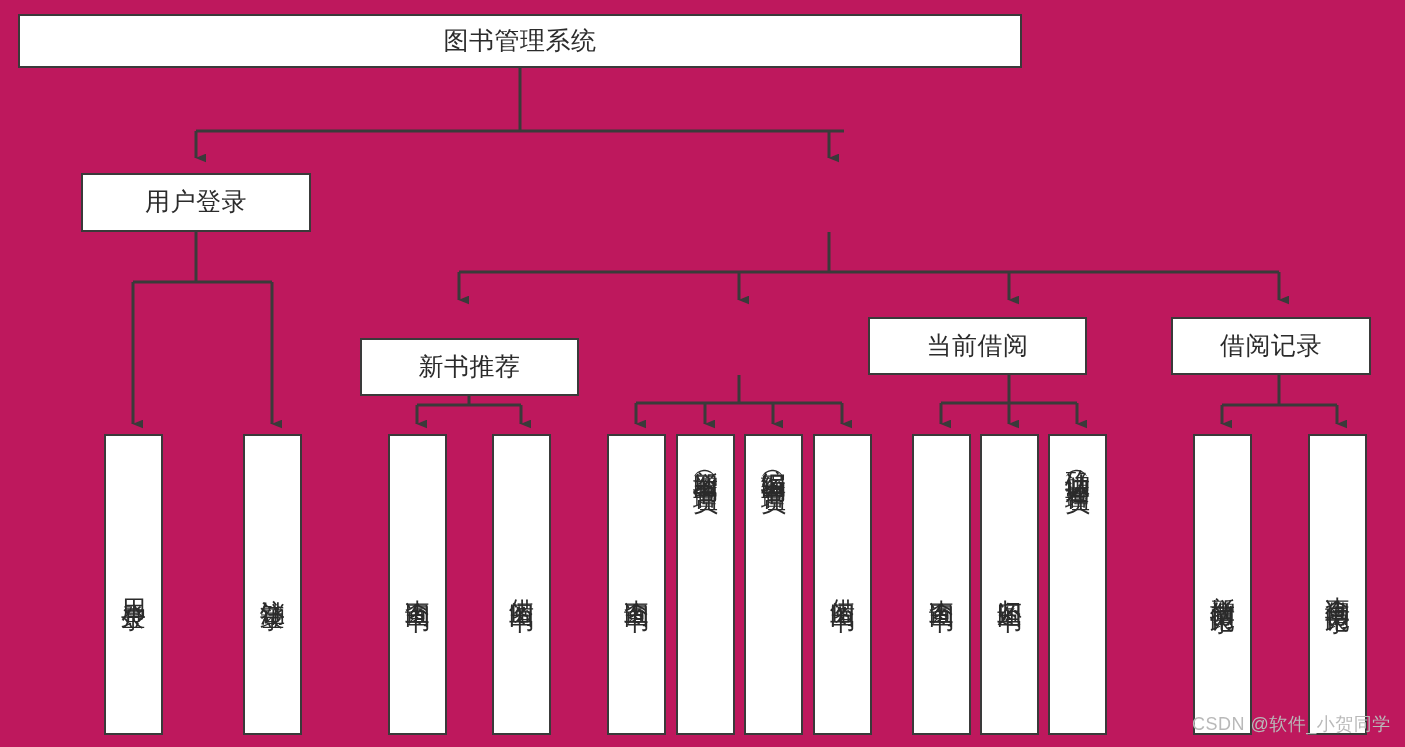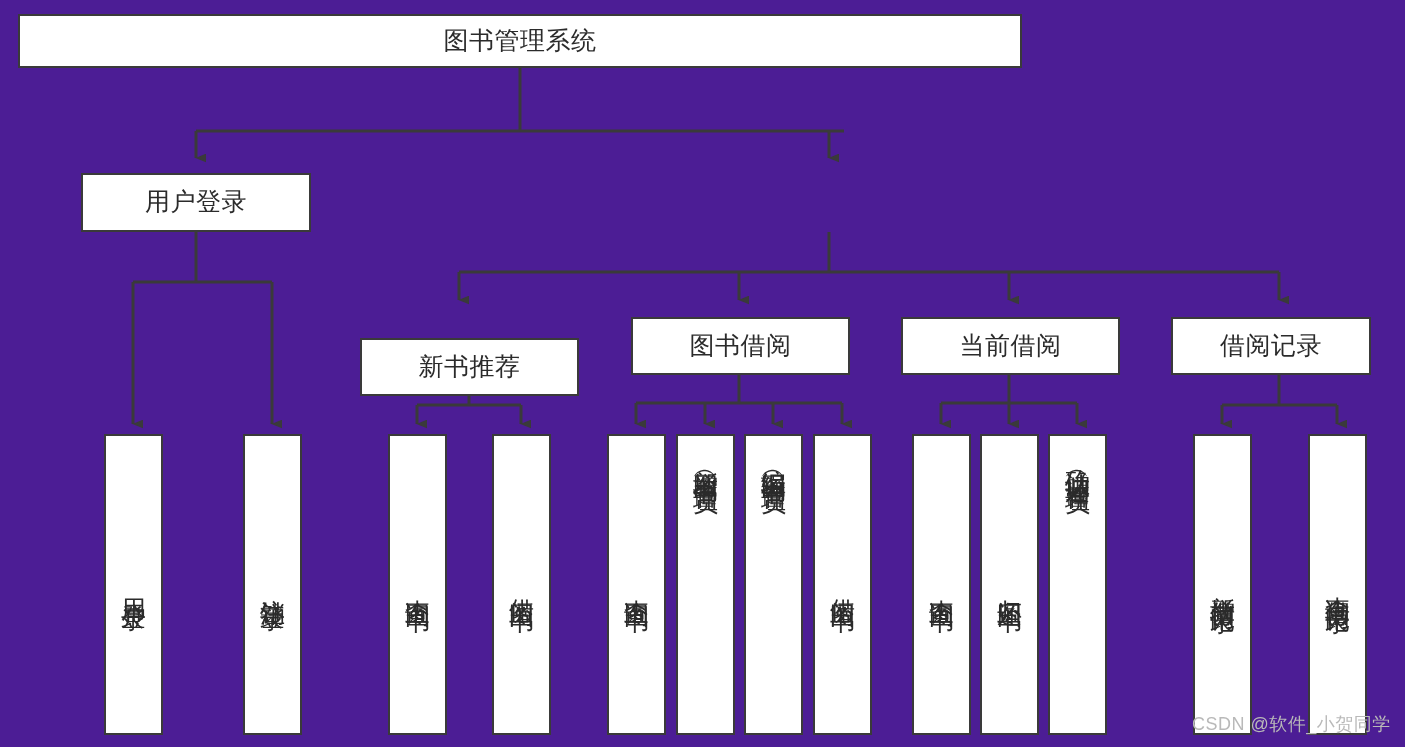--- a/index.html
+++ b/index.html
@@ -10,21 +10,21 @@
   body {
     width: 1405px;
     height: 747px;
     font-family: "DejaVu Sans", "Liberation Sans", sans-serif;
     overflow: hidden;
   }
   #diagram-root {
     position: relative;
     width: 1405px;
     height: 747px;
-    background: #4c1d95;
+    background: #be185d;
   }
   svg.connectors {
     position: absolute;
     left: 0;
     top: 0;
     width: 1405px;
     height: 747px;
     pointer-events: none;
   }
   .node {
@@ -132,24 +132,21 @@
     <span class="node-label">图书管理系统</span>
   </div>
 
   <div class="node" style="left:81px; top:173px; width:230px; height:59px;">
     <span class="node-label">用户登录</span>
   </div>
 
   <div class="node" style="left:360px; top:317px; width:219px; height:58px;margin-top:21px;">
     <span class="node-label">新书推荐</span>
   </div>
-  <div class="node" style="left:631px; top:317px; width:219px; height:58px;">
-    <span class="node-label">图书借阅</span>
-  </div>
-  <div class="node" style="left:901px; top:317px; width:219px; height:58px;">
+  <div class="node" style="left:868px; top:317px; width:219px; height:58px;">
     <span class="node-label">当前借阅</span>
   </div>
   <div class="node" style="left:1171px; top:317px; width:200px; height:58px;">
     <span class="node-label">借阅记录</span>
   </div>
 
   <div class="node leaf center-text" style="left:104px; top:434px; width:59px; height:301px;">
     <span class="node-label">用户登录</span>
   </div>
   <div class="node leaf center-text" style="left:243px; top:434px; width:59px; height:301px;">

